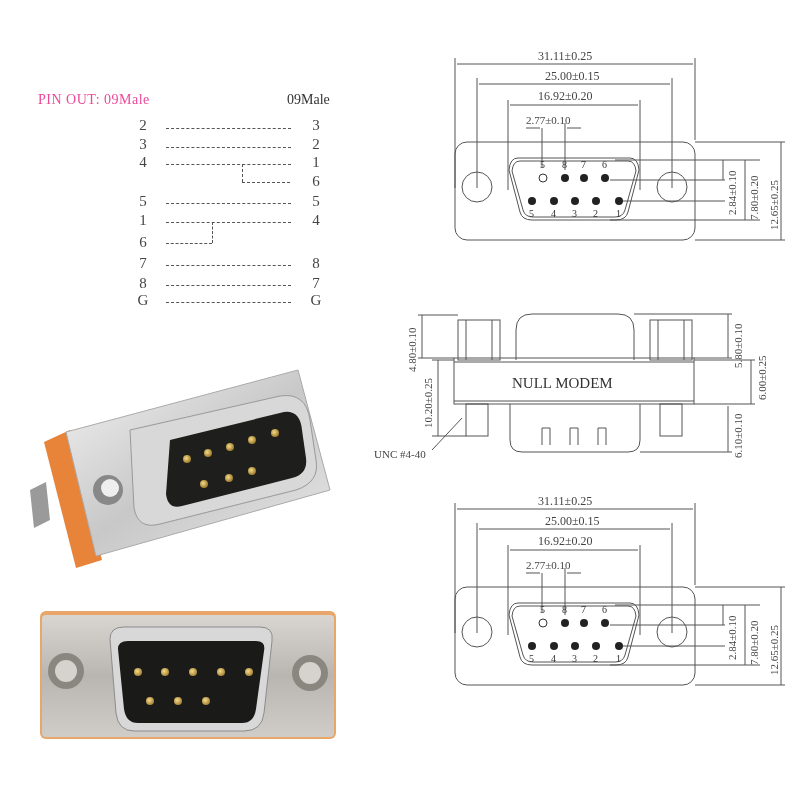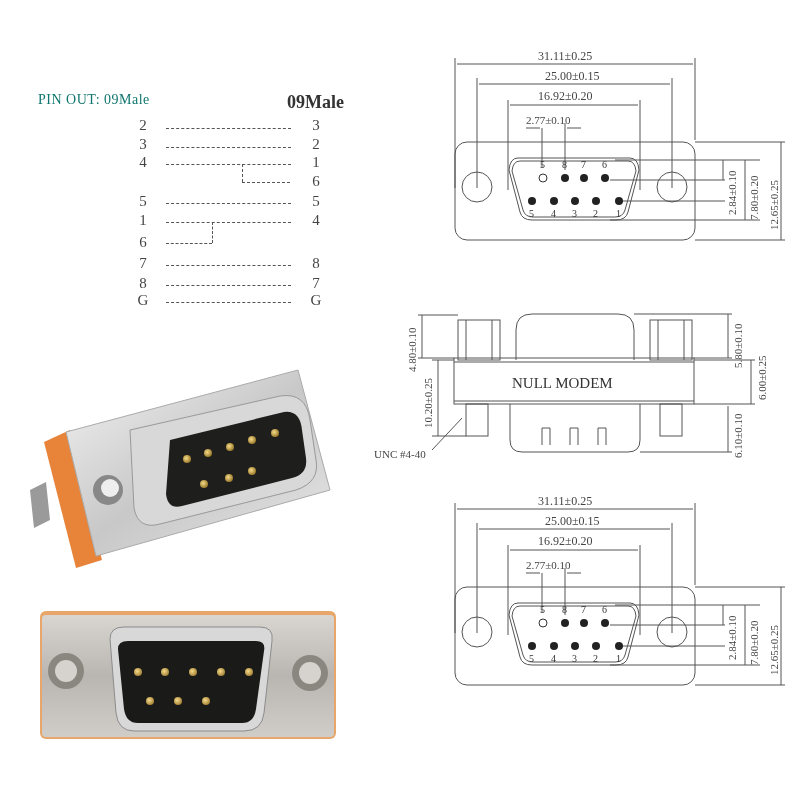--- a/index.html
+++ b/index.html
@@ -1,19 +1,19 @@
 <!DOCTYPE html>
 <html><head>
 <meta charset="utf-8">
 <style>
   html,body{margin:0;padding:0;background:#ffffff;}
   body{width:800px;height:800px;position:relative;overflow:hidden;font-family:"Liberation Serif","DejaVu Serif",serif;color:#333;}
   .abs{position:absolute;}
-  .pin-title{left:38px;top:92px;font-size:14px;letter-spacing:0.5px;color:#0f766e;}
-  .pin-title-r{left:287px;top:92px;font-size:18px;color:#333;font-weight:bold;}
+  .pin-title{left:38px;top:92px;font-size:14px;letter-spacing:0.5px;color:#ec4899;}
+  .pin-title-r{left:287px;top:92px;font-size:14px;color:#333;}
   .pinrow{position:absolute;font-size:15px;color:#444;}
   .pinrow .l{position:absolute;left:0;width:12px;text-align:center;}
   .pinrow .r{position:absolute;width:12px;text-align:center;}
   .dash{position:absolute;border-top:1.5px dashed #555;height:0;}
   .vdash{position:absolute;border-left:1.5px dashed #555;width:0;}
   svg text{font-family:"Liberation Serif","DejaVu Serif",serif;}
 </style>
 </head>
 <body>
 

